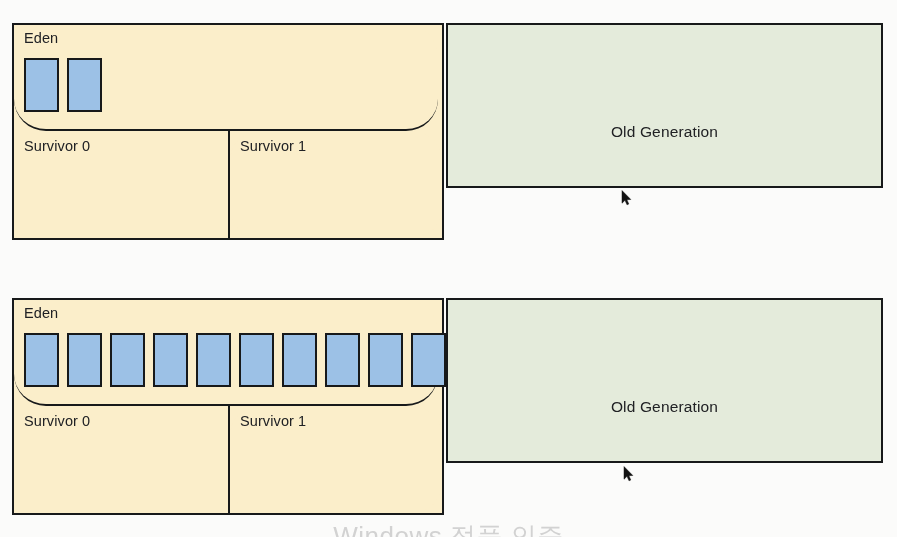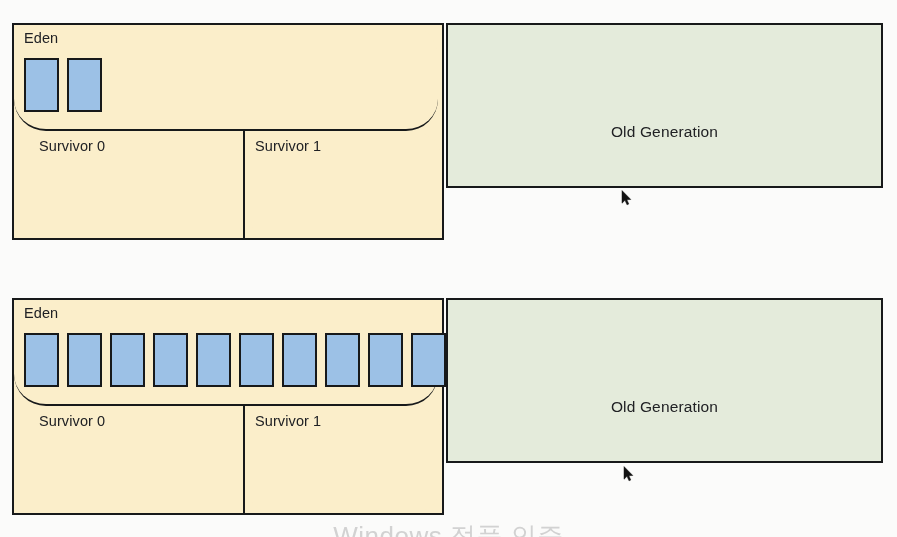--- a/index.html
+++ b/index.html
@@ -95,21 +95,20 @@
 
   .survivor {
     position: relative;
     box-sizing: border-box;
     background: #fbeeca;
   }
 
   .survivor-0 {
     width: 216px;
     border-right: 2.5px solid #17191a;
-    margin-left: 15px;
   }
 
   .survivor-1 {
     flex: 1 1 auto;
     border-radius: 30px;
   }
 
   .survivor-label {
     position: absolute;
     left: 10px;

